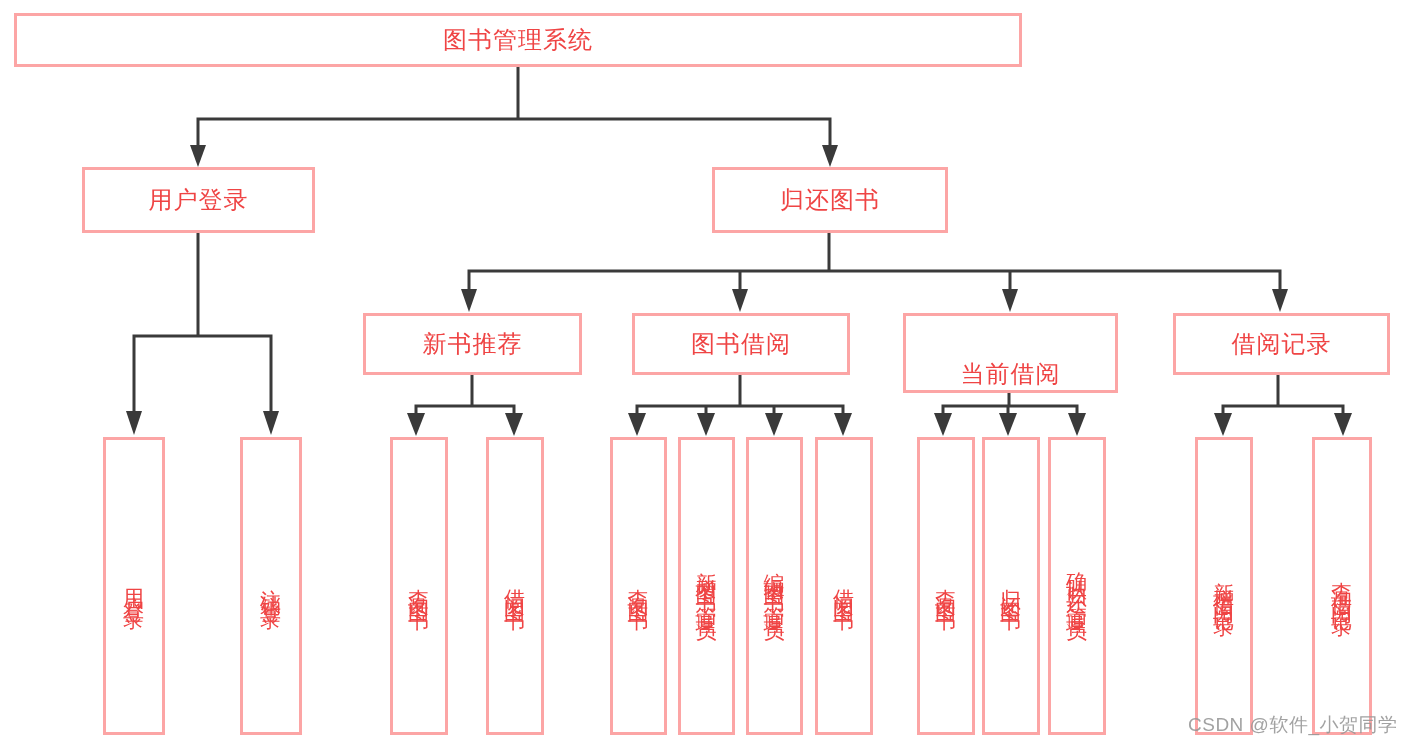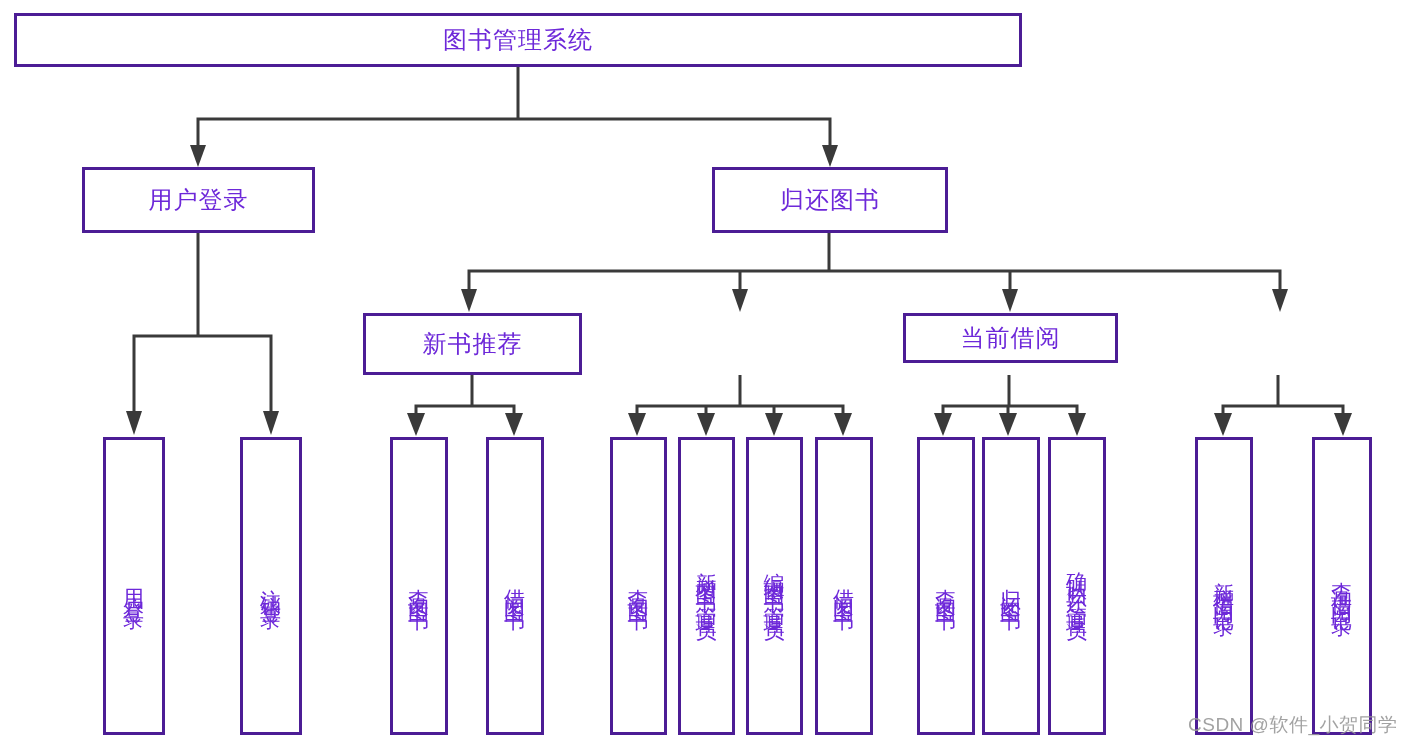--- a/index.html
+++ b/index.html
@@ -7,24 +7,24 @@
     position:relative;
     width:1405px;height:747px;
     background:#ffffff;
     font-family:"Liberation Sans","DejaVu Sans",sans-serif;
     overflow:hidden;
   }
   .connector-layer{position:absolute;left:0;top:0;z-index:1;}
   .node{
     position:absolute;
     box-sizing:border-box;
-    border:3px solid #4c1d95;
+    border:3px solid #fca5a5;
     background:#ffffff;
     display:flex;align-items:center;justify-content:center;
-    color:#6d28d9;
+    color:#ef4444;
     z-index:2;
   }
   .hlabel{
     font-size:24px;
     letter-spacing:1px;
     white-space:nowrap;
   }
   .vnode{
     flex-direction:column;
   }
@@ -37,21 +37,21 @@
     white-space:nowrap;
   }
   
   .n-root{left:14px;top:13px;width:1008px;height:54px;}
   
   .n-login{left:82px;top:167px;width:233px;height:66px;}
   .n-mgmt{left:712px;top:167px;width:236px;height:66px;}
   
   .n-recommend{left:363px;top:313px;width:219px;height:62px;text-align:center;}
   .n-borrow{left:632px;top:313px;width:218px;height:62px;}
-  .n-current{left:903px;top:313px;width:215px;height:50px;}
+  .n-current{left:903px;top:313px;width:215px;height:80px;align-items:flex-end;}
   .n-records{left:1173px;top:313px;width:217px;height:62px;}
   
   .v{top:437px;height:298px;}
   .n-u1{left:103px;width:62px;}
   .n-u2{left:240px;width:62px;}
   .n-r1{left:390px;width:58px;}
   .n-r2{left:486px;width:58px;}
   .n-b1{left:610px;width:57px;}
   .n-b2{left:678px;width:57px;}
   .n-b3{left:746px;width:57px;}
@@ -133,23 +133,29 @@
   <div class="node n-login">
     <span class="hlabel">用户登录</span>
   </div>
   <div class="node n-mgmt">
     <span class="hlabel">归还图书</span>
   </div>
 
   <div class="node n-recommend">
     <span class="hlabel">新书推荐</span>
   </div>
+  <div class="node n-borrow">
+    <span class="hlabel">图书借阅</span>
+  </div>
   <div class="node n-current">
     <span class="hlabel">当前借阅</span>
   </div>
+  <div class="node n-records">
+    <span class="hlabel">借阅记录</span>
+  </div>
 
   <div class="node vnode v n-u1">
     <span class="vlabel">用户登录</span>
   </div>
   <div class="node vnode v n-u2">
     <span class="vlabel">注销登录</span>
   </div>
 
   <div class="node vnode v n-r1">
     <span class="vlabel">查询图书</span>

